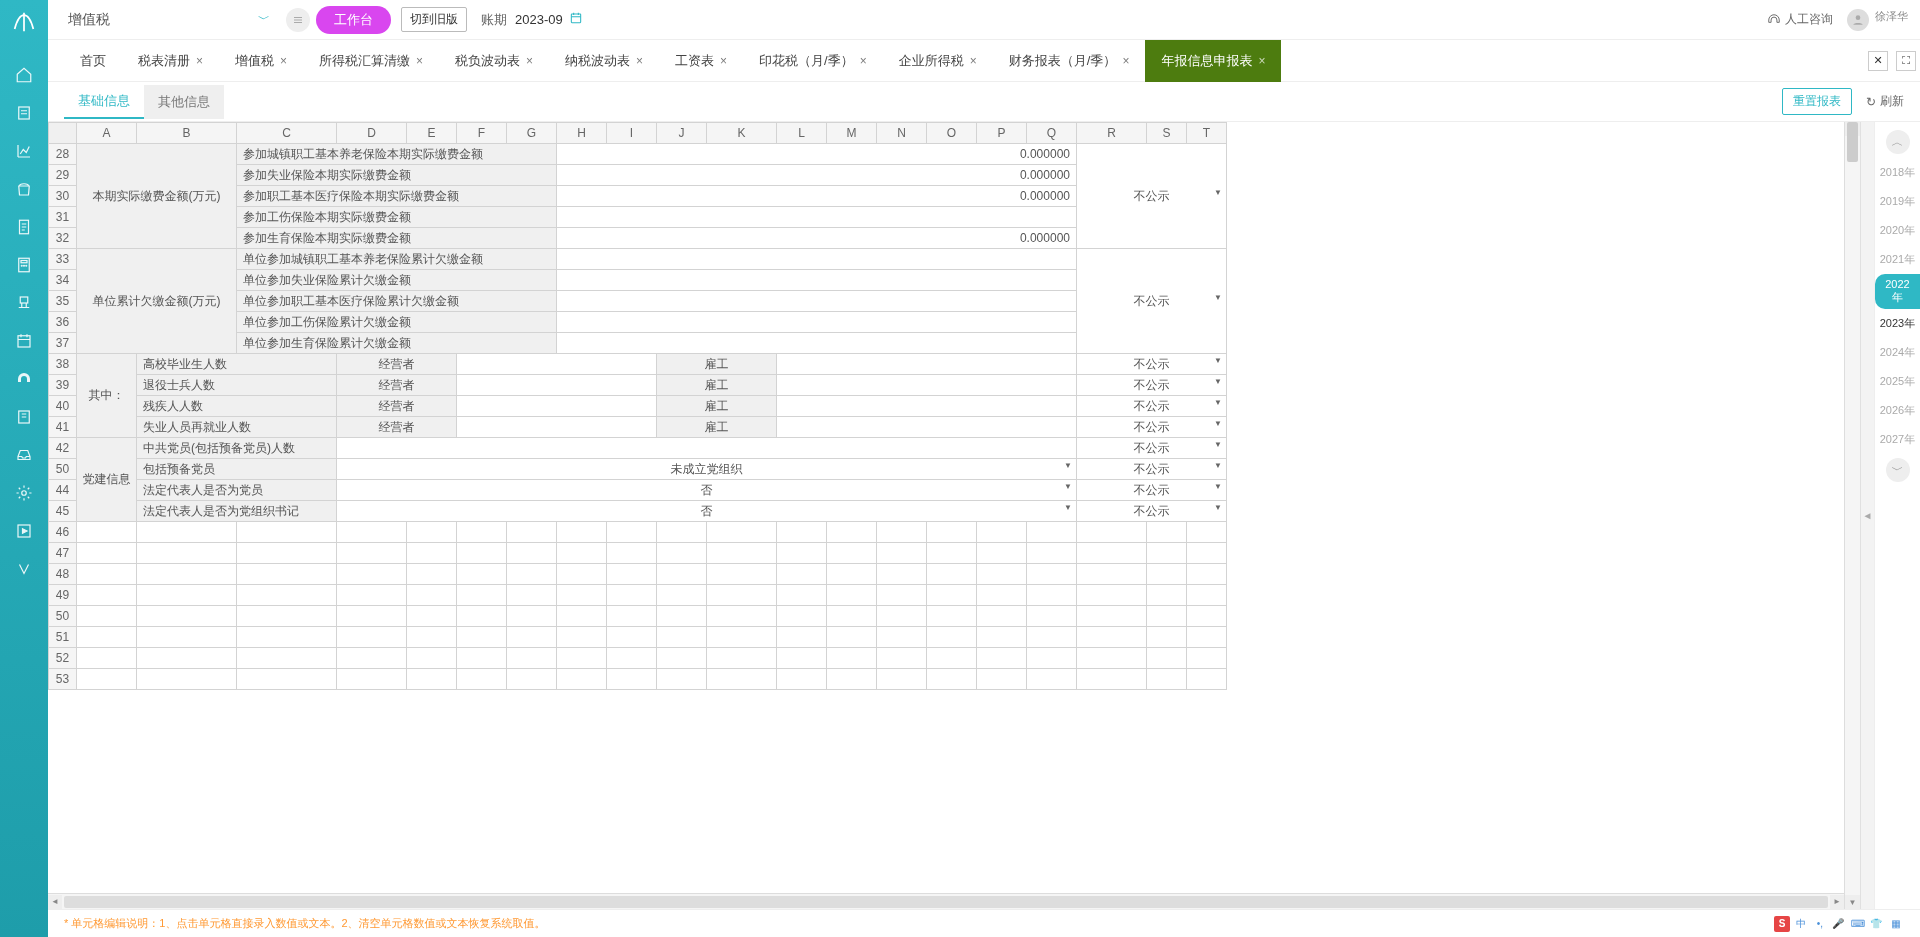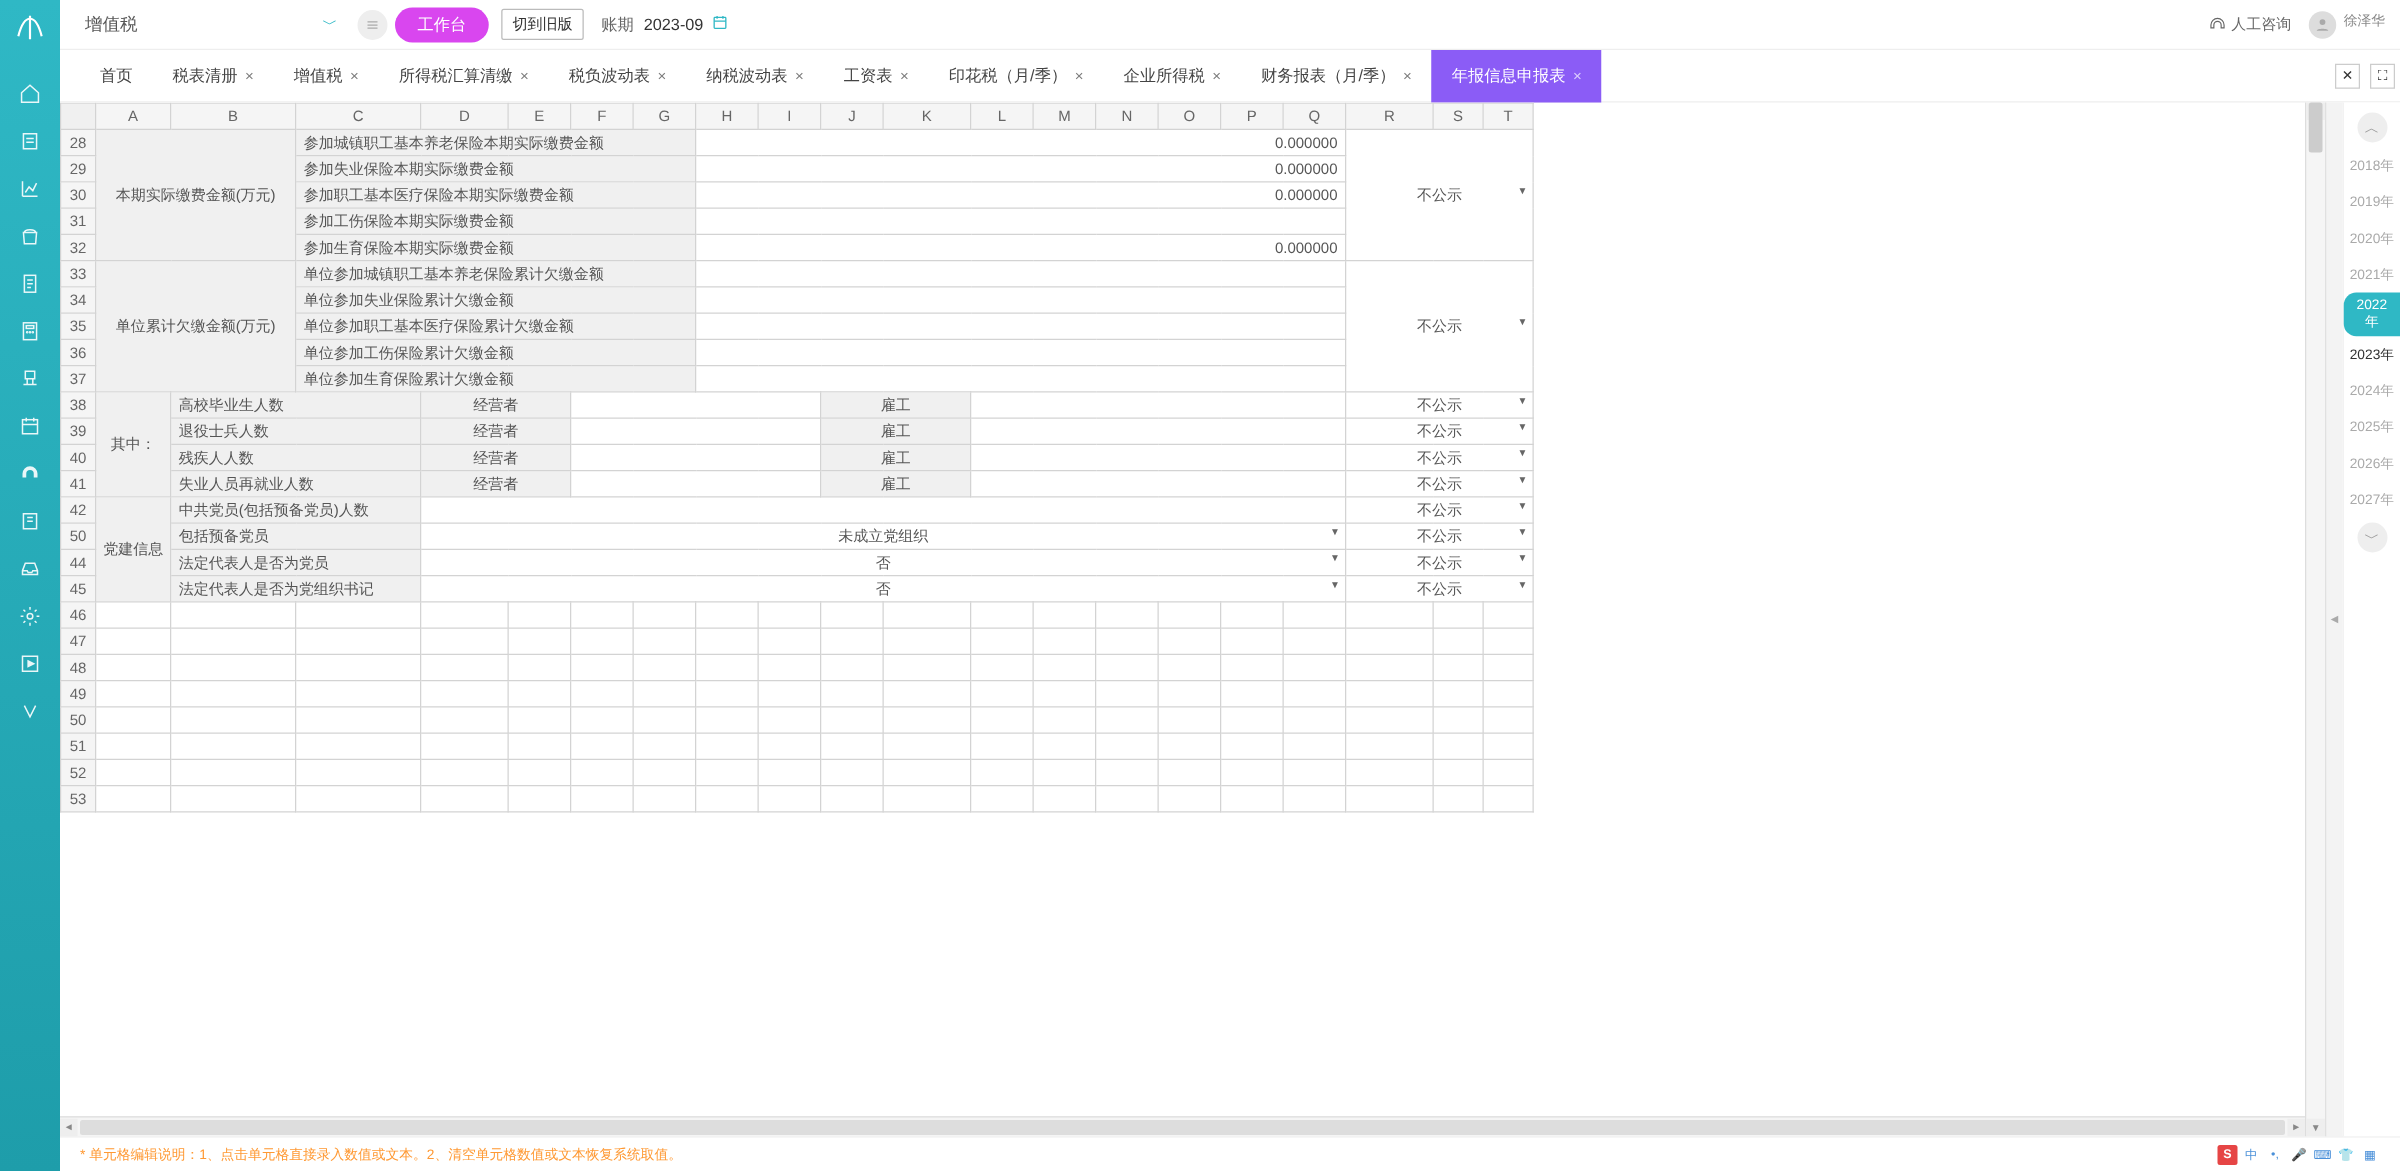--- a/index.html
+++ b/index.html
@@ -25,21 +25,21 @@
 .topbar .period-val { margin-left: 8px; font-size: 13px; color: #333; }
 .topbar .cal-icon { margin-left: 6px; color: #2fb8c5; }
 .topbar .spacer { flex: 1; }
 .topbar .help { display: flex; align-items: center; color: #666; font-size: 12px; margin-right: 14px; cursor:pointer; }
 .topbar .help svg { width:14px; height:14px; margin-right:4px; }
 .topbar .user { display: flex; align-items: flex-start; color: #888; font-size: 11px; }
 .topbar .avatar { width: 22px; height: 22px; border-radius: 50%; background: #ddd; margin-right: 6px; display:flex; align-items:center; justify-content:center; }
 
 .tabs-row { height: 42px; display: flex; align-items: center; border-bottom: 1px solid #eee; padding: 0 0 0 16px; gap: 0; position: relative; background:#fff;}
 .tabs-row .tab { padding: 0 16px; font-size: 13px; color: #444; display: flex; align-items: center; height: 42px; cursor: pointer; white-space: nowrap; }
-.tabs-row .tab.active { background: #8b5cf6; color: #fff; text-align: right; }
+.tabs-row .tab.active { background: #4d7c0f; color: #fff; text-align: right; }
 .tabs-row .tab .close { margin-left: 6px; font-size: 12px; color: inherit; opacity: 0.7; }
 .tabs-row .right-icons { position: absolute; right: 4px; display:flex; gap:8px; }
 .tabs-row .right-icons span { width: 20px; height: 20px; border:1px solid #ccc; display:flex; align-items:center; justify-content:center; font-size: 11px; cursor:pointer; }
 
 .subheader { height: 40px; display: flex; align-items: center; padding: 0 16px; border-bottom: 1px solid #eee; background: #fff; }
 .subheader .subtab { padding: 0 14px; height: 34px; display: flex; align-items: center; font-size: 13px; cursor:pointer; }
 .subheader .subtab.active { color: #2fb8c5; border-bottom: 2px solid #2fb8c5; background:#fff;}
 .subheader .subtab.inactive { background: #efefef; color: #777; }
 .subheader .spacer { flex: 1; }
 .subheader .reset-btn { border: 1px solid #2fb8c5; color: #2fb8c5; padding: 4px 10px; font-size: 12px; border-radius: 2px; cursor:pointer;}
@@ -232,20 +232,27 @@
         <div class="tab">印花税（月/季）<span class="close">×</span></div>
         <div class="tab">企业所得税<span class="close">×</span></div>
         <div class="tab">财务报表（月/季）<span class="close">×</span></div>
         <div class="tab active">年报信息申报表<span class="close">×</span></div>
         <div class="right-icons">
         <span>✕</span>
         <span>⛶</span>
       </div>
     </div>
 
+    <div class="subheader">
+      <div class="subtab active">基础信息</div>
+      <div class="subtab inactive">其他信息</div>
+      <div class="spacer"></div>
+      <div class="reset-btn">重置报表</div>
+      <div class="refresh-btn">刷新</div>
+    </div>
 
     <div class="sheet-area">
       <div class="sheet-wrap">
         <div class="grid-container">
           <table class="grid" id="grid">
               <tbody>
                 <tr>
                   <th class="corner"></th>
                   <th class="col-head" style="width:60px">A</th>
                   <th class="col-head" style="width:100px">B</th>

